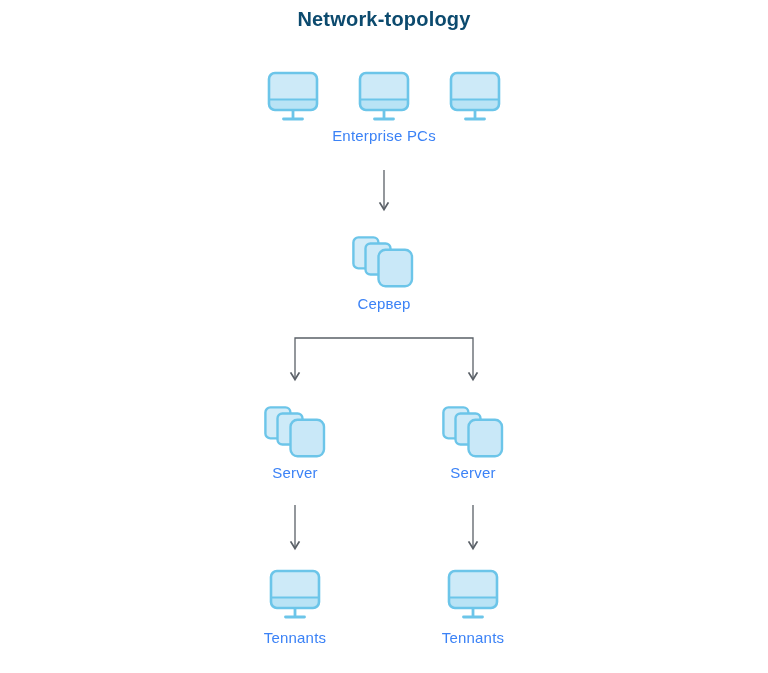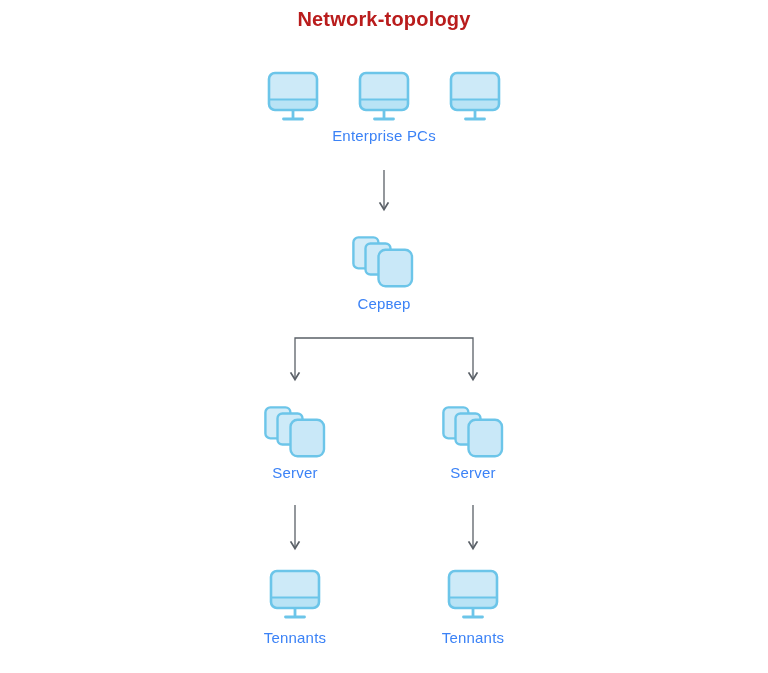--- a/index.html
+++ b/index.html
@@ -16,21 +16,21 @@
     overflow: hidden;
   }
   .diagram-title {
     position: absolute;
     top: 8px;
     left: 0;
     width: 768px;
     text-align: center;
     font-size: 20px;
     font-weight: bold;
-    color: #b91c1c;
+    color: #0c4a6e;
     letter-spacing: 0.2px;
     margin: 0;
   }
   .node-label {
     position: absolute;
     text-align: center;
     font-size: 15px;
     color: #3b82f6;
     letter-spacing: 0.2px;
   }

